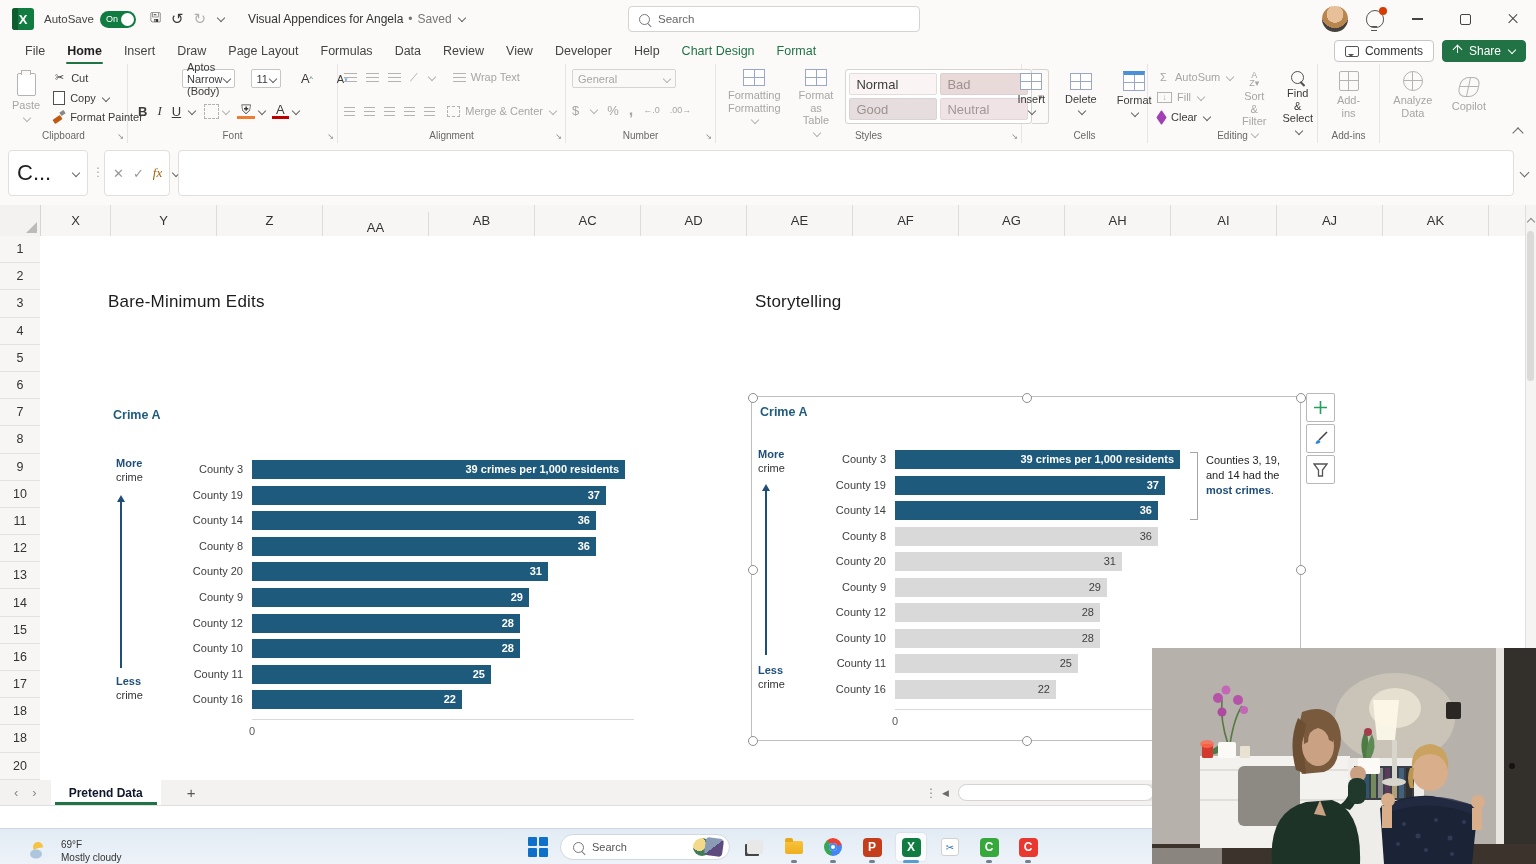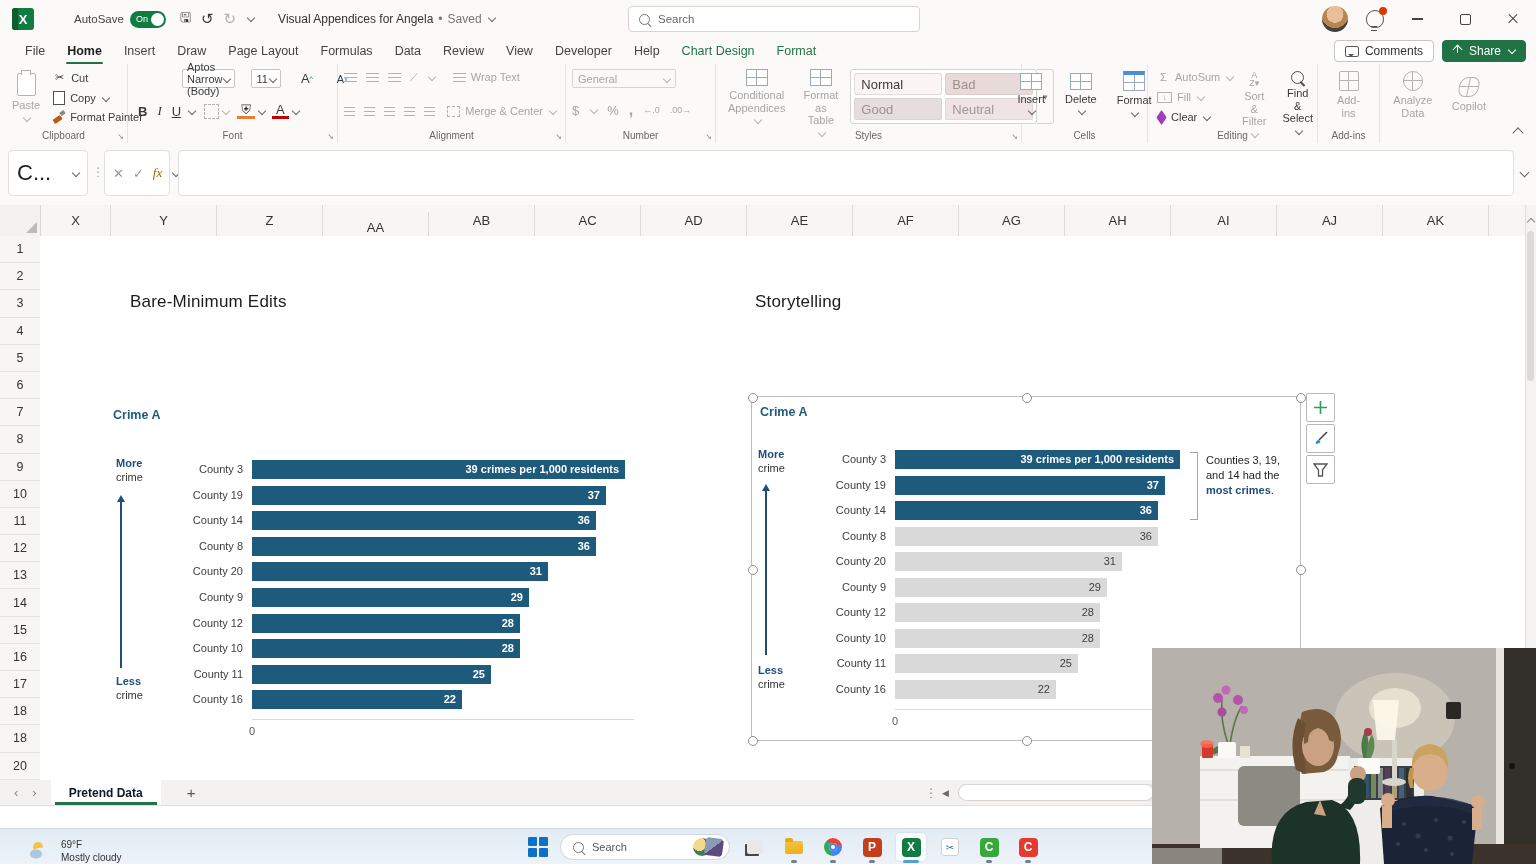--- a/index.html
+++ b/index.html
@@ -3,21 +3,21 @@
 <meta charset="utf-8">
 <style>
   html,body{margin:0;padding:0;background:#d8d8d8;}
   .screen{position:relative;width:1536px;height:864px;overflow:hidden;background:#ffffff;
           font-family:"Liberation Sans",sans-serif;color:#3b3a39;-webkit-font-smoothing:antialiased;}
 
   
   .titlebar{position:absolute;left:0;top:0;width:1536px;height:38px;background:#fbfaf9;display:flex;align-items:center;}
   .xl-logo{width:22px;height:22px;margin-left:12px;background:#107c41;border-radius:3px;color:#fff;font-weight:bold;font-size:13px;display:flex;align-items:center;justify-content:center;}
   .xl-logo::before{content:"";position:absolute;width:6px;height:22px;margin-right:16px;background:#0e5c30;border-radius:3px 0 0 3px;}
-  .autosave{display:flex;align-items:center;gap:6px;margin-left:40px;font-size:11.5px;color:#444;}
+  .autosave{display:flex;align-items:center;gap:6px;margin-left:10px;font-size:11.5px;color:#444;}
   .toggle{width:36px;height:17px;border-radius:9px;background:#107c41;position:relative;color:#fff;font-size:9px;display:flex;align-items:center;padding-left:6px;box-sizing:border-box;}
   .toggle .knob{position:absolute;right:2px;top:2px;width:13px;height:13px;background:#fff;border-radius:50%;}
   .qat{display:flex;align-items:center;gap:10px;margin-left:14px;font-size:15px;}
   .qat .gray{color:#b3b1af;}
   .doc-title{margin-left:24px;font-size:12px;color:#333;display:flex;align-items:center;gap:5px;}
   .dim{color:#777;}
   .tb-search{position:absolute;left:628px;top:6px;width:292px;height:26px;border:1px solid #d6d3d1;border-radius:4px;background:#fff;display:flex;align-items:center;gap:8px;padding-left:10px;box-sizing:border-box;font-size:11.5px;color:#666;}
   .mag{width:9px;height:9px;border:1.4px solid #777;border-radius:50%;position:relative;flex:none;}
   .mag::after{content:"";position:absolute;left:8px;top:8px;width:5px;height:1.4px;background:#777;transform:rotate(45deg);transform-origin:0 0;}
   .tb-right{position:absolute;right:8px;top:0;height:38px;display:flex;align-items:center;gap:18px;}
@@ -365,21 +365,21 @@
         </div>
       </div>
       <div class="glabel">Number</div>
       <div class="launcher">↘</div>
     </div>
 
     <div class="rgroup" style="width:306px;">
       <div class="row" style="gap:6px;align-items:flex-start;">
         <div class="bigbtn dis" style="width:62px;padding-top:0;">
           <span class="mini-table"></span>
-          <span>Conditional Appendices</span>
+          <span>Formatting Formatting</span>
             <span class="chev dis"></span>
         </div>
         <div class="bigbtn dis" style="width:52px;padding-top:0;">
           <span class="mini-table"></span>
           <span>Format as Table</span>
             <span class="chev dis"></span>
         </div>
         <div class="row">
           <div class="style-gallery">
             <div class="scell" style="background:#fbf4f4;color:#3c3c3c;border:1px solid #e3dcdc;">Normal</div>
@@ -527,21 +527,21 @@
         <div class="rowh">16</div>
         <div class="rowh">17</div>
         <div class="rowh">18</div>
         <div class="rowh">18</div>
         <div class="rowh">20</div>
       </div>
     </div>
 
   <div class="sheet"></div>
 
-  <div class="panel-head" style="left:130px;top:292px;">Bare-Minimum Edits</div>
+  <div class="panel-head" style="left:108px;top:292px;">Bare-Minimum Edits</div>
   <div class="panel-head" style="left:755px;top:292px;">Storytelling</div>
 
   <div id="charts">
       <div class="chart" style="left: 110px; top: 400px; width: 548px; height: 348px;">
         <div class="chart-title" style="left: 3px; top: 8px; color: rgb(31, 92, 126);">Crime A</div>
         <div class="bar-label" style="left: 42px; top: 60px; width: 91px;">County 3</div>
         <div class="bar" style="left: 142px; top: 60px; width: 373px; background: rgb(29, 90, 124);">
           <span class="bar-value"><b>39</b> crimes per 1,000 residents</span>
         </div>
         <div class="bar-label" style="left: 42px; top: 85.6px; width: 91px;">County 19</div>

